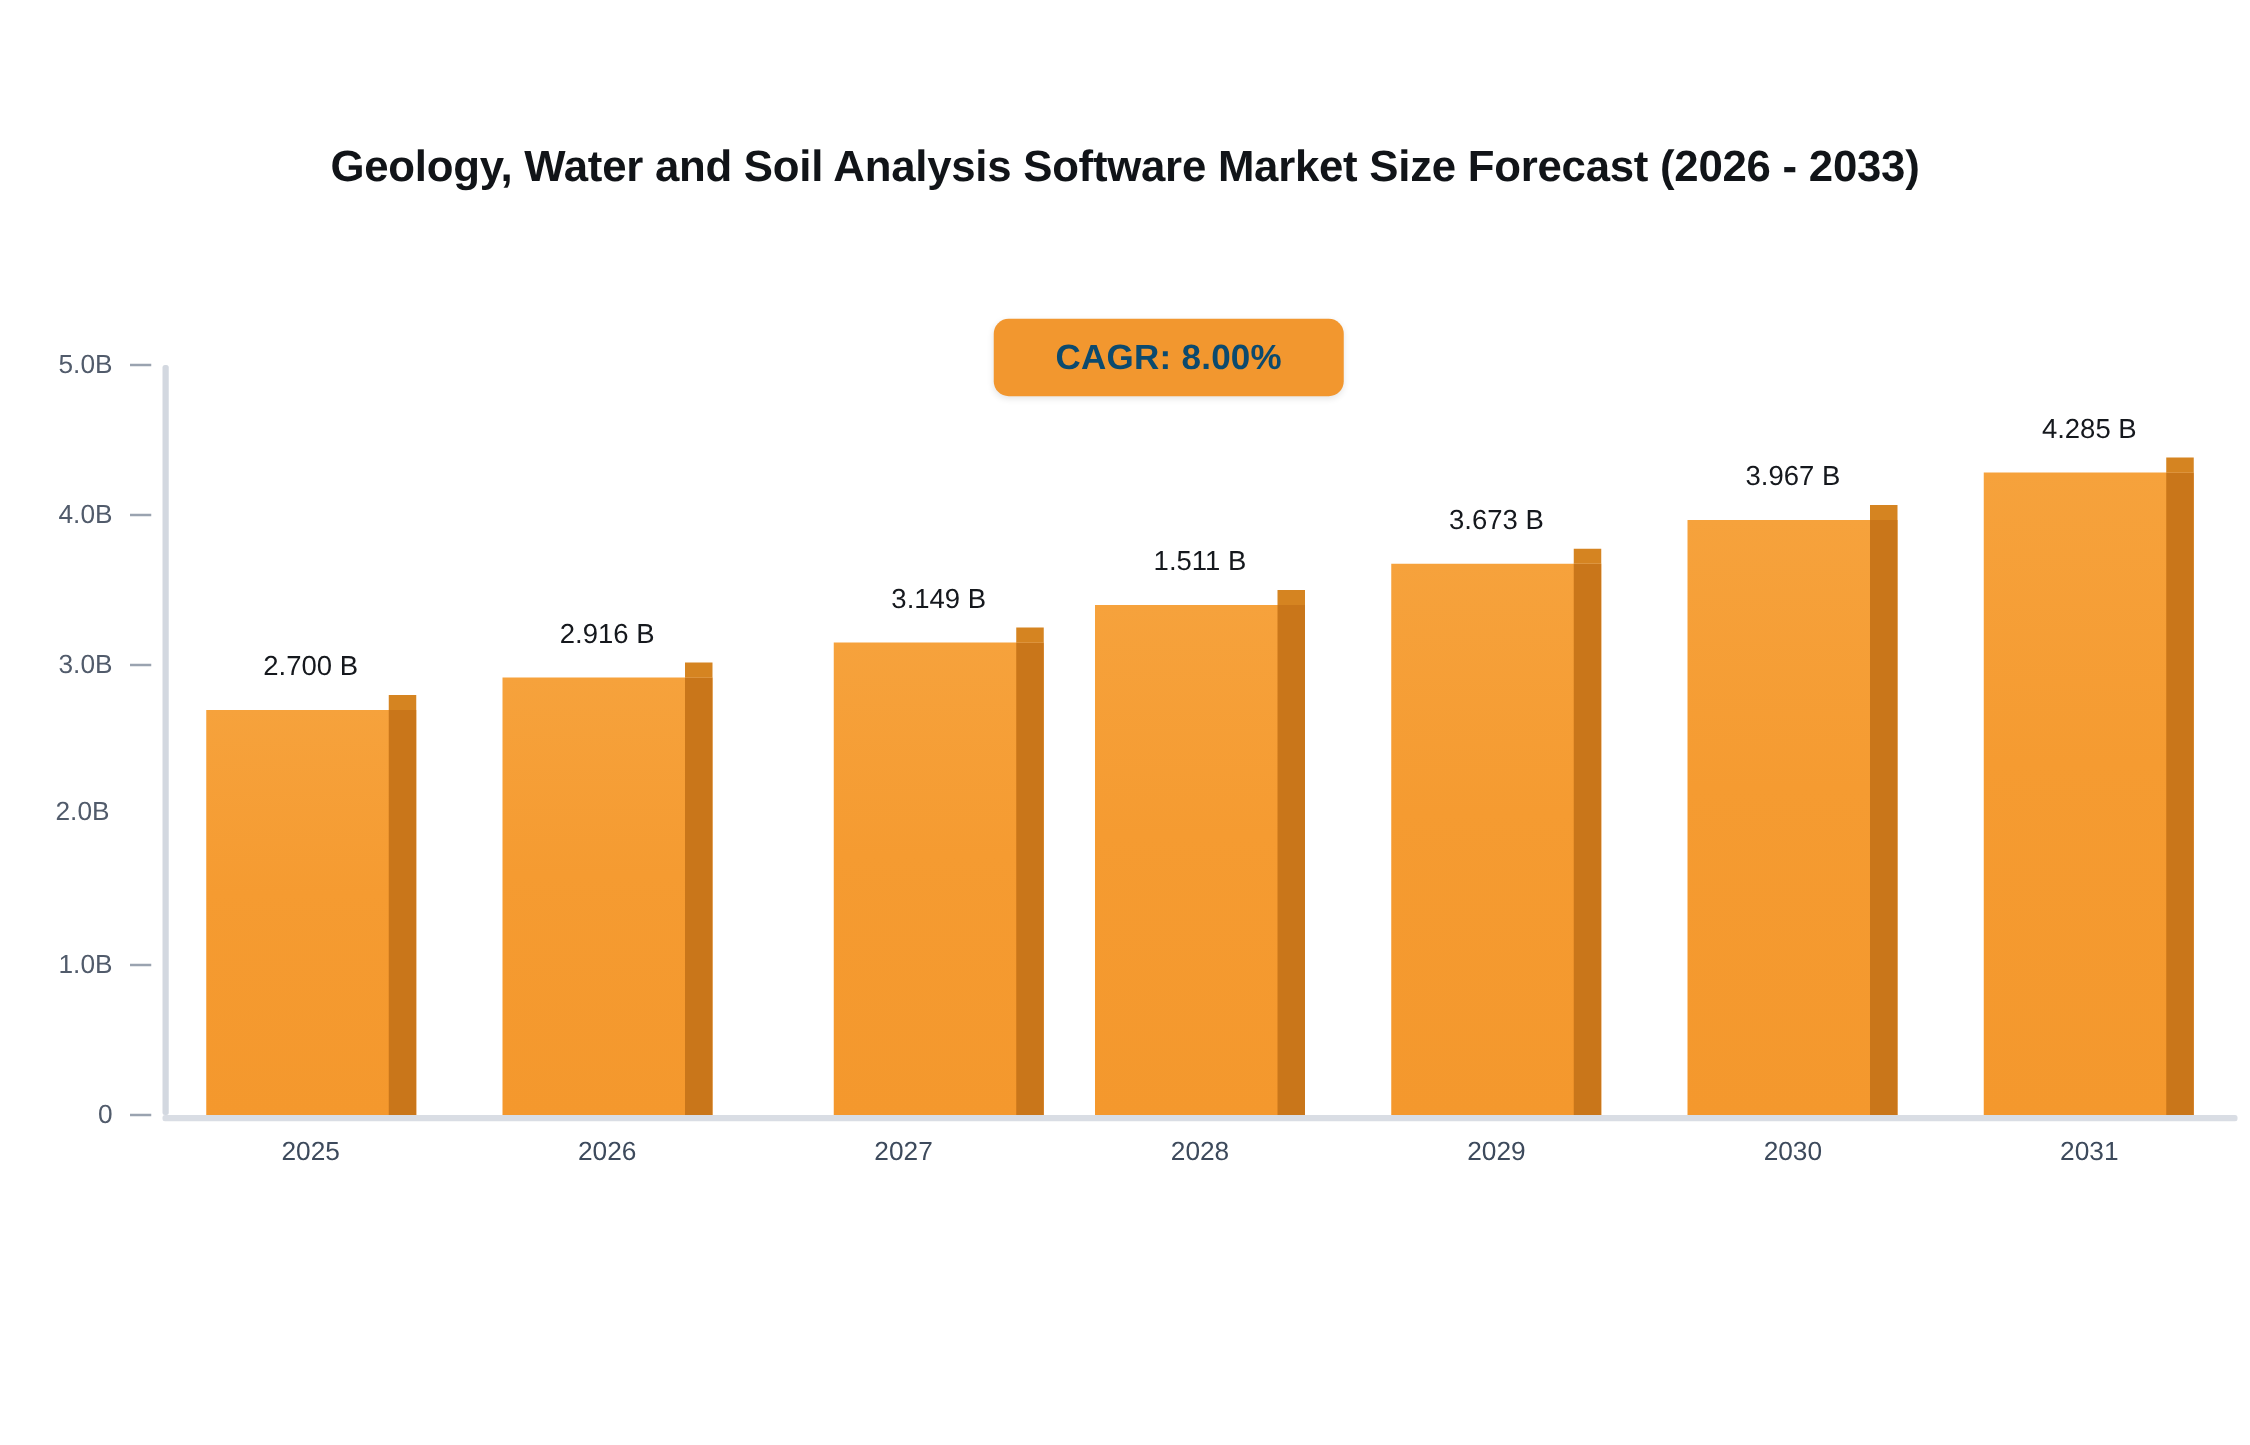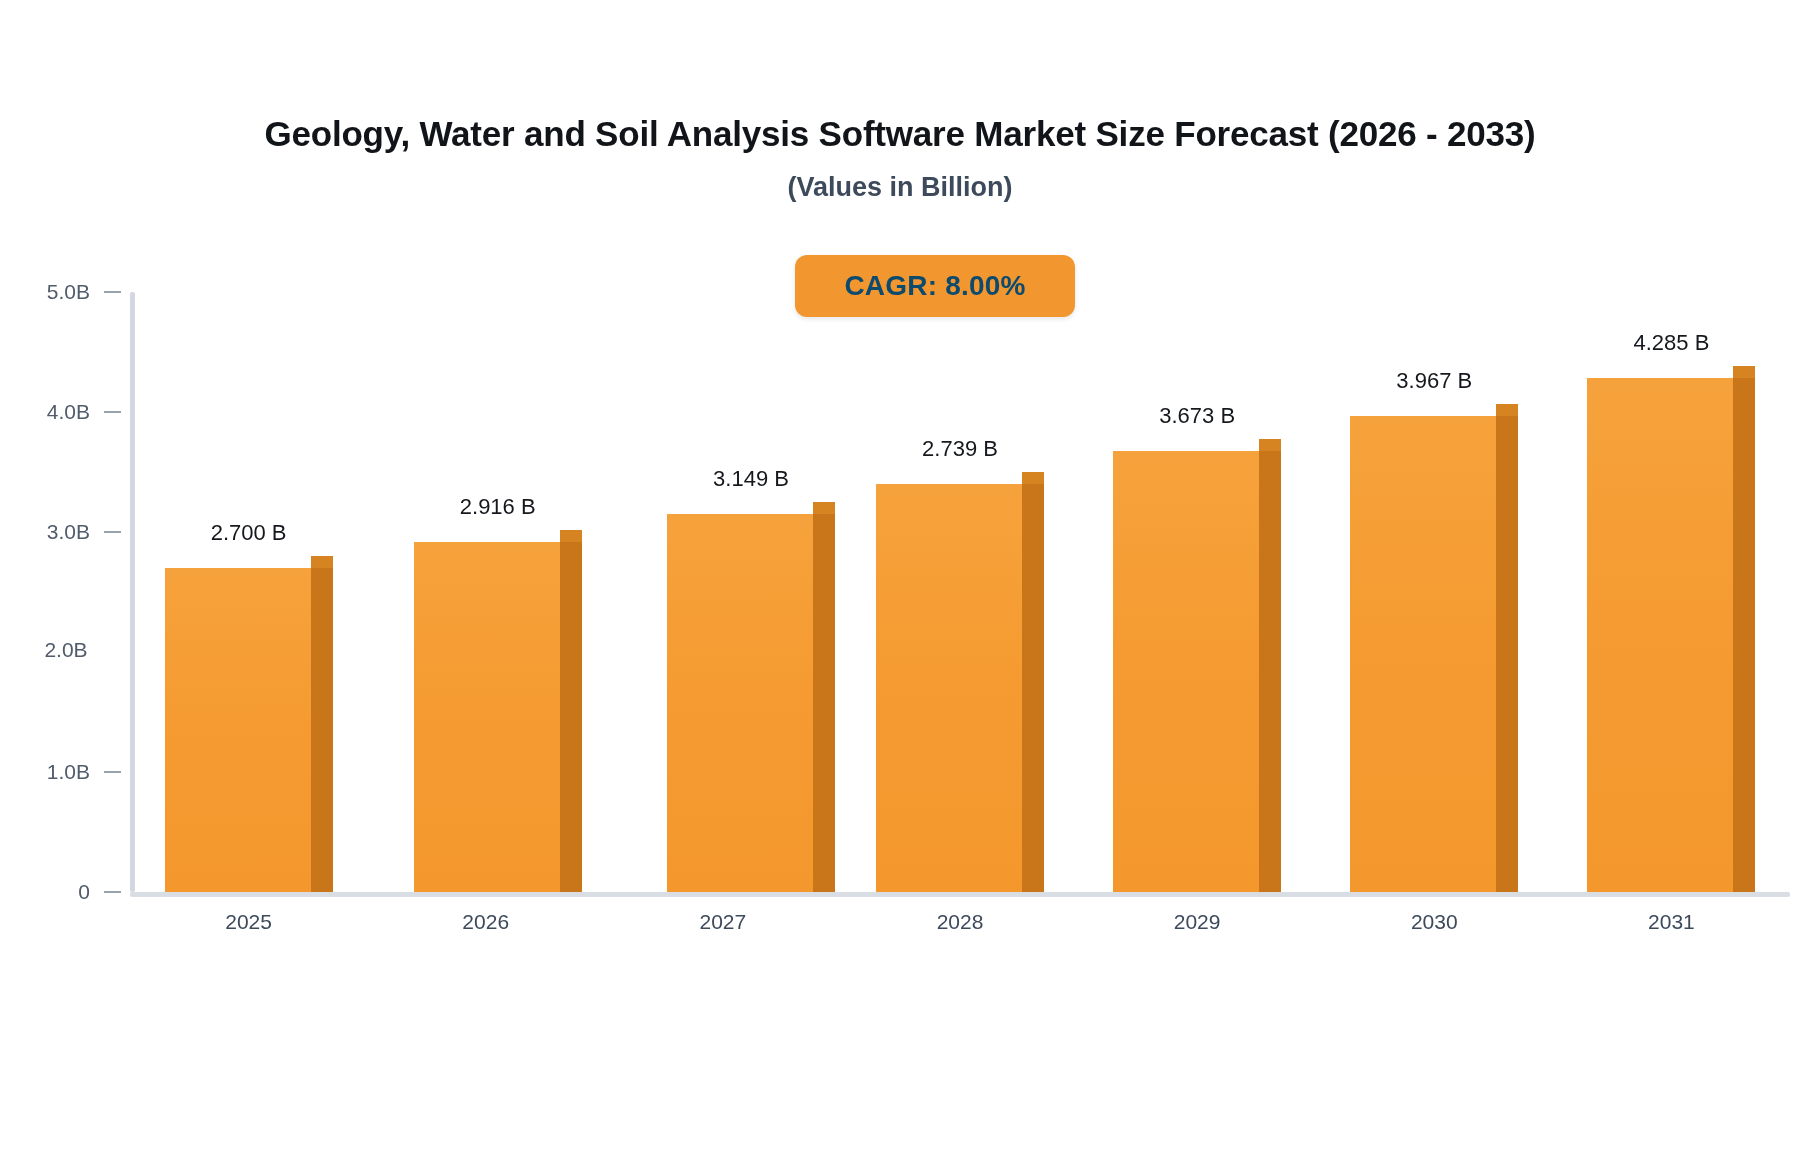--- a/index.html
+++ b/index.html
@@ -181,21 +181,20 @@
     line-height: 1;
     letter-spacing: -1px;
   }
 </style>
 </head>
 <body>
 
 <div id="root">
 
   <div id="title">Geology, Water and Soil Analysis Software Market Size Forecast (2026 - 2033)</div>
-  <div id="subtitle">(Values in Billion)</div>
 
   <div id="cagr-badge">
     <span>CAGR: 8.00%</span>
   </div>
 
   <div id="plot">
     <div id="y-axis-line"></div>
     <div id="x-axis-line"></div>
     <div id="yticks">
         <div class="ytick" style="top: 0px;">
@@ -223,37 +222,37 @@
           <span class="dash"></span>
         </div>
       </div>
     <div id="bars">
         <div class="bar-group" style="left: 34.5714px; width: 168px; height: 336px;">
           <div class="bar-front" style="height: 324px;"></div>
           <div class="bar-side" style="height: 324px; left: 146px;"></div>
           <div class="bar-top" style="left: 146px; bottom: 324px;"></div>
           <div class="bar-label" style="bottom: 346px;">2.700 B</div>
         </div>
-        <div class="bar-group" style="left: 271.714px; width: 168px; height: 361.92px; margin-left: 12px;">
+        <div class="bar-group" style="left: 271.714px; width: 168px; height: 361.92px;">
           <div class="bar-front" style="height: 349.92px;"></div>
           <div class="bar-side" style="height: 349.92px; left: 146px;"></div>
           <div class="bar-top" style="left: 146px; bottom: 349.92px;"></div>
           <div class="bar-label" style="bottom: 371.92px;">2.916 B</div>
         </div>
         <div class="bar-group" style="left: 537px; width: 168px; height: 389.88px;">
           <div class="bar-front" style="height: 377.88px;"></div>
           <div class="bar-side" style="height: 377.88px; left: 146px;"></div>
           <div class="bar-top" style="left: 146px; bottom: 377.88px;"></div>
           <div class="bar-label" style="bottom: 399.88px;">3.149 B</div>
         </div>
         <div class="bar-group" style="left: 746px; width: 168px; height: 420.12px;">
           <div class="bar-front" style="height: 408.12px;"></div>
           <div class="bar-side" style="height: 408.12px; left: 146px;"></div>
           <div class="bar-top" style="left: 146px; bottom: 408.12px;"></div>
-          <div class="bar-label" style="bottom: 430.12px;">2.739 B</div>
+          <div class="bar-label" style="bottom: 430.12px;">1.511 B</div>
         </div>
         <div class="bar-group" style="left: 983.143px; width: 168px; height: 452.76px;">
           <div class="bar-front" style="height: 440.76px;"></div>
           <div class="bar-side" style="height: 440.76px; left: 146px;"></div>
           <div class="bar-top" style="left: 146px; bottom: 440.76px;"></div>
           <div class="bar-label" style="bottom: 462.76px;">3.673 B</div>
         </div>
         <div class="bar-group" style="left: 1220.29px; width: 168px; height: 488.04px;">
           <div class="bar-front" style="height: 476.04px;"></div>
           <div class="bar-side" style="height: 476.04px; left: 146px;"></div>

